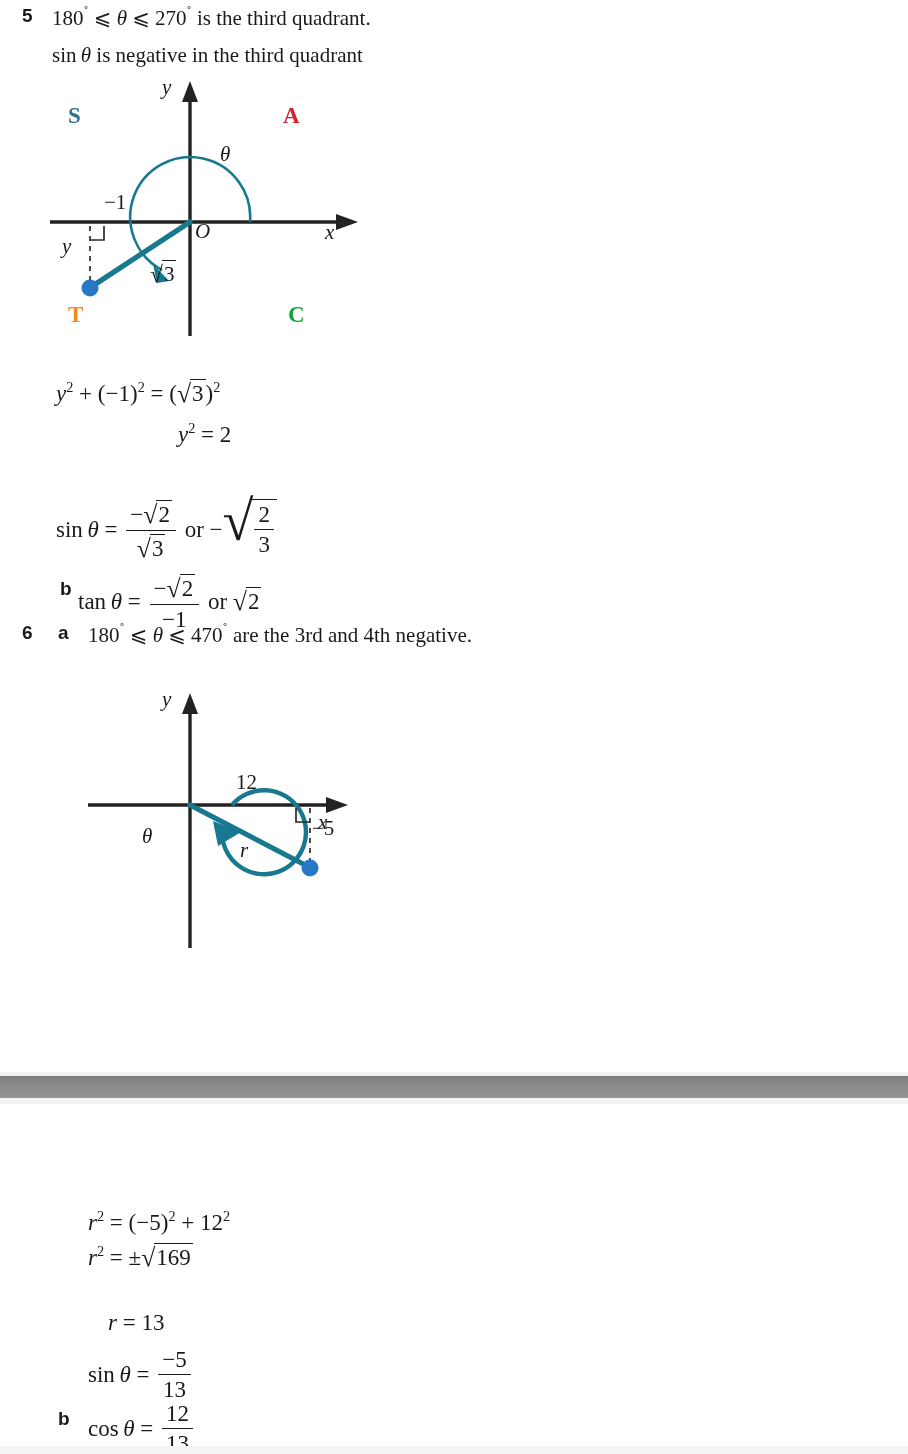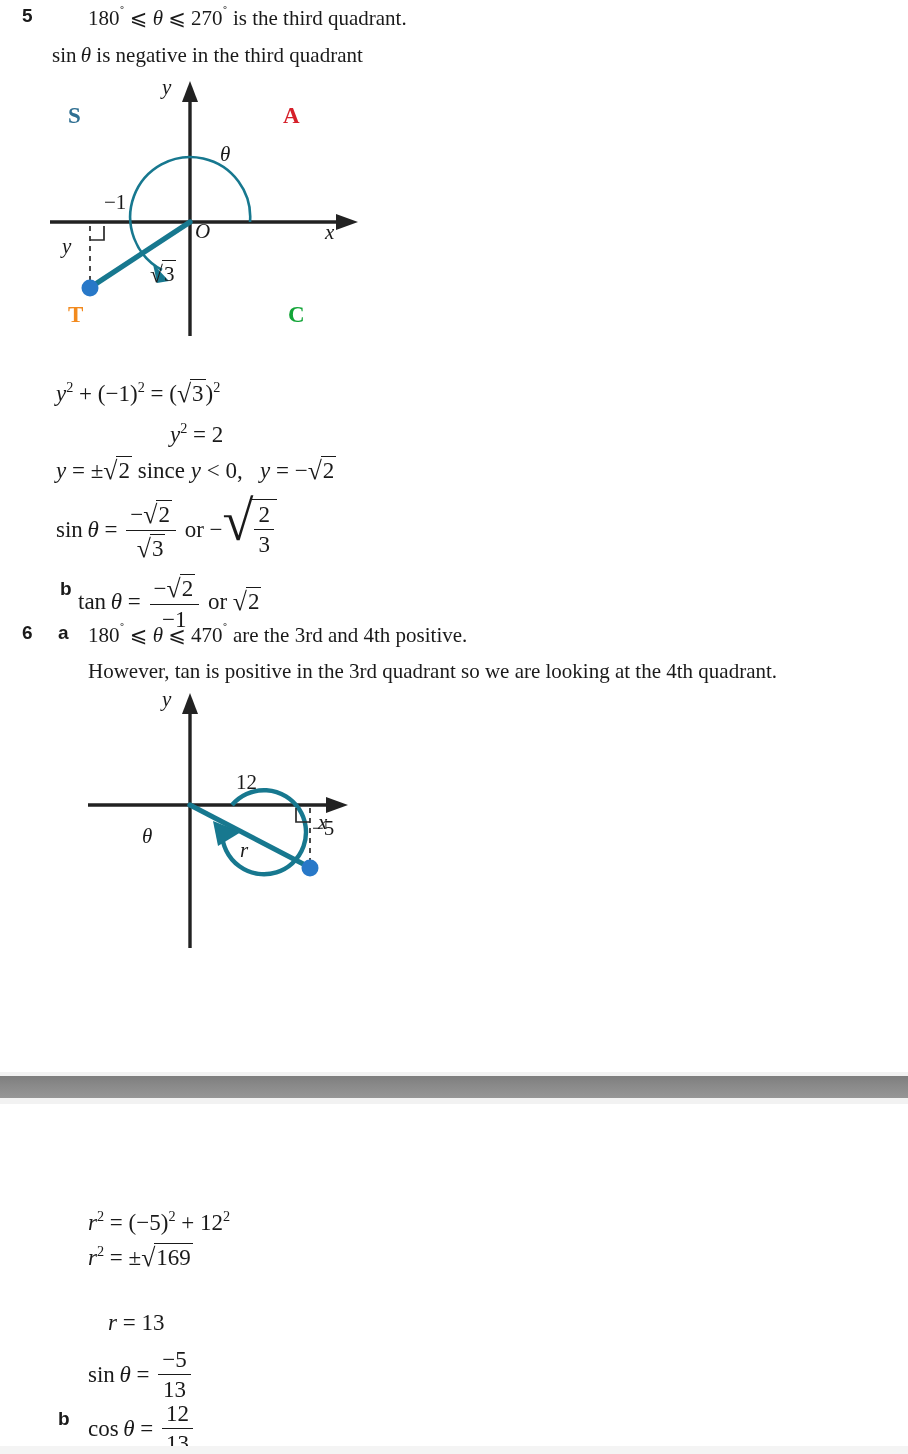--- a/index.html
+++ b/index.html
@@ -144,21 +144,21 @@
   .diagram { position: absolute; }
   svg { display: block; overflow: visible; }
 </style>
 </head>
 <body>
 
 <div class="page">
 
   <div class="abs qnum" style="left:22px; top:5px;">5</div>
 
-  <div class="abs prose" style="left:52px; top:3px;margin-left:36px;">
+  <div class="abs prose" style="left:52px; top:3px;">
     <span>180</span><span class="deg">˚</span>
     <span>⩽</span>
     <i>θ</i>
     <span>⩽</span>
     <span>270</span><span class="deg">˚</span>
     <span>is the third quadrant.</span>
   </div>
 
   <div class="abs prose" style="left:52px; top:42px;">
     <span class="up">sin</span> <i>θ</i>
@@ -202,38 +202,26 @@
   </div>
 
   <div class="abs mathline" style="left:56px; top:378px;text-align:right;">
     <i>y</i><span class="sup">2</span>
     <span>+</span>
     <span>(</span><span>−1</span><span>)</span><span class="sup">2</span>
     <span>=</span>
     <span>(</span><span class="rad"><span class="sign">√</span><span class="body">3</span></span><span>)</span><span class="sup">2</span>
   </div>
 
-  <div class="abs mathline" style="left:170px; top:420px;">
+  <div class="abs mathline" style="left:178px; top:420px;">
     <i>y</i><span class="sup">2</span>
     <span>=</span>
     <span>2</span>
   </div>
 
-  <div class="abs mathline" style="left:56px; top:455px;">
-    <i>y</i>
-    <span>=</span>
-    <span>±</span><span class="rad"><span class="sign">√</span><span class="body">2</span></span>
-    <span>since</span>
-    <i>y</i>
-    <span>&lt;</span>
-    <span>0,</span>&nbsp;&nbsp;
-    <i>y</i>
-    <span>=</span>
-    <span>−</span><span class="rad"><span class="sign">√</span><span class="body">2</span></span>
-  </div>
 
   <div class="abs mathline" style="left:56px; top:500px;">
     <span class="up">sin</span> <i>θ</i>
     <span>=</span>
     <span class="frac">
       <span class="num"><span>−</span><span class="rad"><span class="sign">√</span><span class="body">2</span></span></span>
       <span class="den"><span class="rad"><span class="sign">√</span><span class="body">3</span></span></span>
     </span>
     <span>or</span>
     <span>−</span><span class="bigrad"><span class="sign">√</span><span class="body"><span class="frac" style="top:0;"><span class="num">2</span><span class="den">3</span></span></span></span>
@@ -253,24 +241,23 @@
 
   <div class="abs qnum" style="left:22px; top:622px;">6</div>
   <div class="abs qlet" style="left:58px; top:622px;">a</div>
 
   <div class="abs prose" style="left:88px; top:620px;">
     <span>180</span><span class="deg">˚</span>
     <span>⩽</span>
     <i>θ</i>
     <span>⩽</span>
     <span>470</span><span class="deg">˚</span>
-    <span>are the 3rd and 4th positive.</span>
-  </div>
-
-  <div class="abs prose" style="left:88px; top:658px;">However, tan is positive in the 3rd quadrant so we are looking at the 4th quadrant.</div>
+    <span>are the 3rd and 4th negative.</span>
+  </div>
+
 
   <div class="diagram" style="left:80px; top:690px;">
     <svg width="300" height="262" viewBox="0 0 300 262">
 
       <line x1="8" y1="115" x2="248" y2="115" stroke="#222222" stroke-width="3.4"></line>
       <polygon points="246,107 268,115 246,123" fill="#222222"></polygon>
 
       <line x1="110" y1="258" x2="110" y2="22" stroke="#222222" stroke-width="3.4"></line>
       <polygon points="102,24 110,3 118,24" fill="#222222"></polygon>
 

